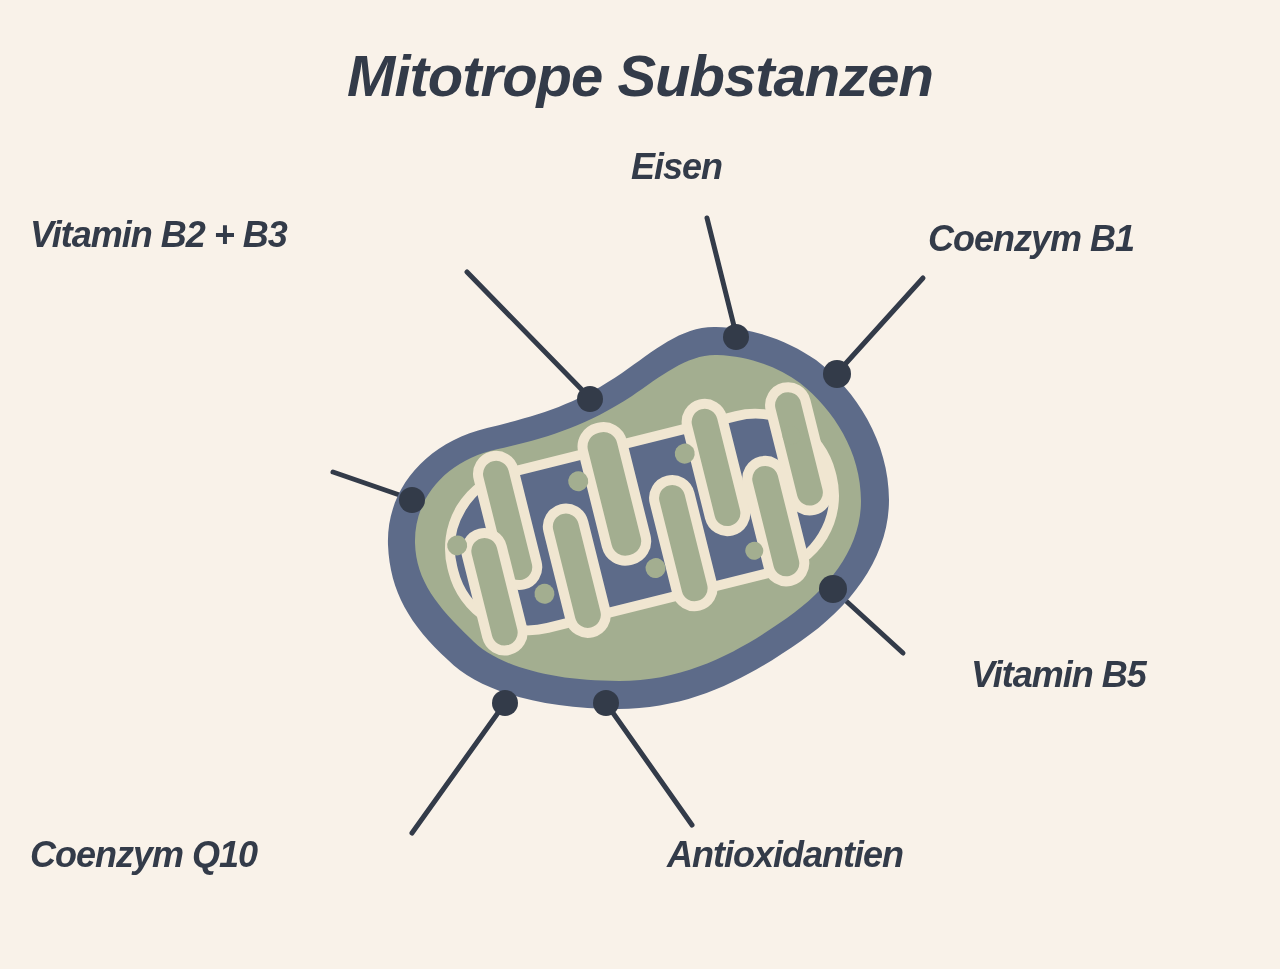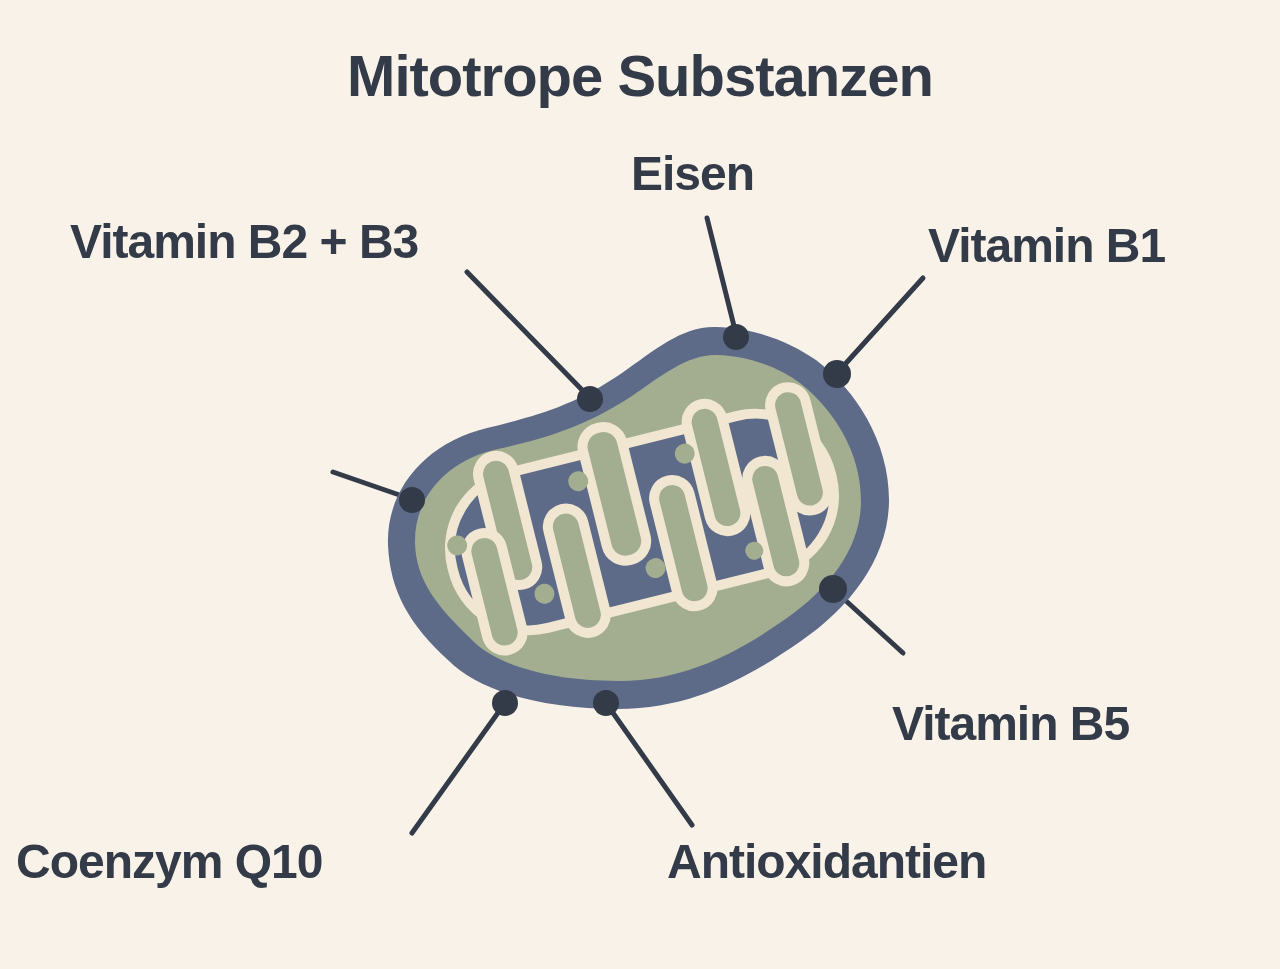--- a/index.html
+++ b/index.html
@@ -10,37 +10,37 @@
     --cristae:#f0e6d1;
   }
   *{margin:0;padding:0;box-sizing:border-box;}
   html,body{width:1280px;height:969px;overflow:hidden;}
   body{
     background:var(--bg);
     font-family:"Liberation Sans","DejaVu Sans",sans-serif;
     position:relative;
     color:var(--ink);
   }
-  .stage{position:absolute;inset:0;width:1280px;height:969px;}
+  .stage{position:absolute;inset:0;width:1280px;height:969px;font-style:italic;}
   .title{
     position:absolute;left:0;right:0;top:42px;
     text-align:center;
     font-size:58px;font-weight:bold;letter-spacing:-1px;
   }
   .label{
     position:absolute;
-    font-size:48px;font-weight:bold;letter-spacing:-1px;
+    font-size:36px;font-weight:bold;letter-spacing:-1px;
     white-space:nowrap;
   }
   .label.eisen{left:631px;top:146px;}
-  .label.b2b3{left:30px;top:214px;margin-left:40px;}
+  .label.b2b3{left:30px;top:214px;}
   .label.b1{left:928px;top:218px;}
   .label.b6{left:28px;top:417px;}
-  .label.b5{left:892px;top:654px;margin-top:42px;}
-  .label.q10{left:16px;top:834px;text-align:center;}
+  .label.b5{left:971px;top:654px;}
+  .label.q10{left:30px;top:834px;text-align:center;}
   .label.antiox{left:667px;top:834px;}
   svg.diagram{position:absolute;left:0;top:0;}
 </style>
 </head>
 <body>
 
 <div class="stage">
 
   <svg class="diagram" width="1280" height="969" viewBox="0 0 1280 969">
 
@@ -114,18 +114,18 @@
       <circle cx="833" cy="589" r="14"></circle>
       <circle cx="505" cy="703" r="13"></circle>
       <circle cx="606" cy="703" r="13"></circle>
     </g>
   </svg>
 
   <h1 class="title">Mitotrope Substanzen</h1>
 
   <div class="label eisen">Eisen</div>
   <div class="label b2b3">Vitamin B2 + B3</div>
-  <div class="label b1">Vitamin B1</div>
+  <div class="label b1">Coenzym B1</div>
   <div class="label b5">Vitamin B5</div>
   <div class="label q10">Coenzym Q10</div>
   <div class="label antiox">Antioxidantien</div>
 
 </div>
 
 </body></html>

